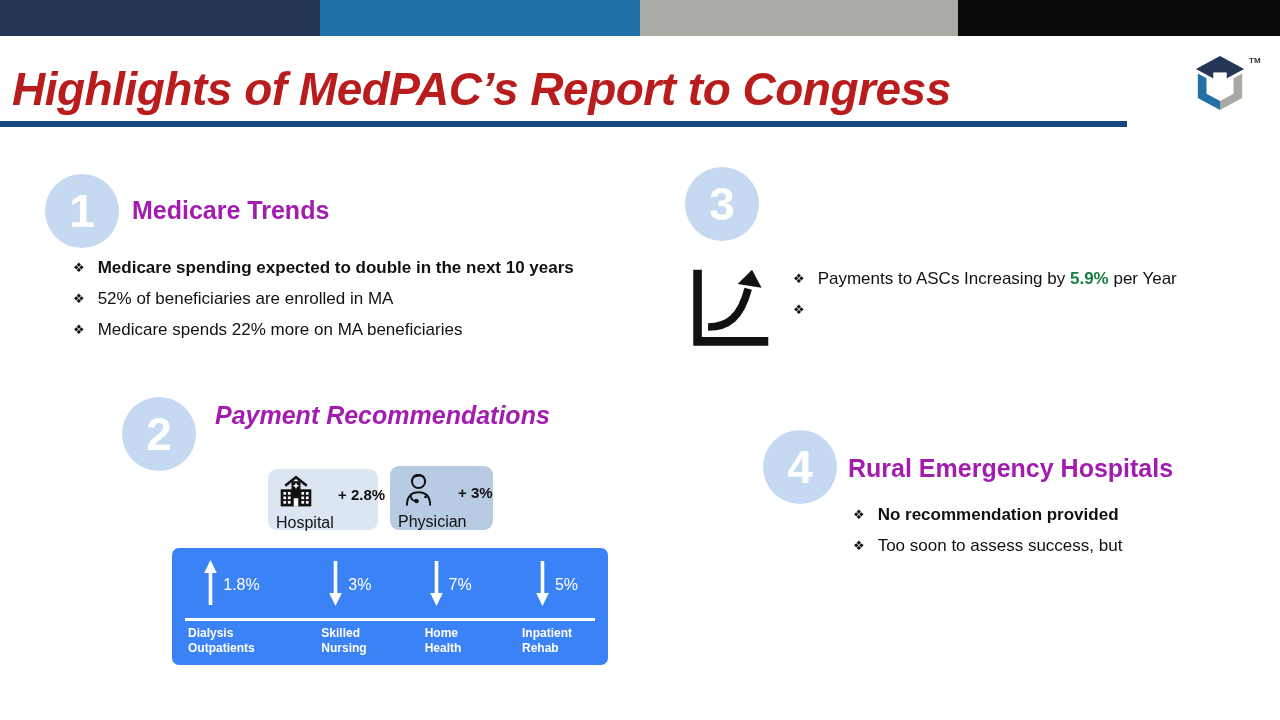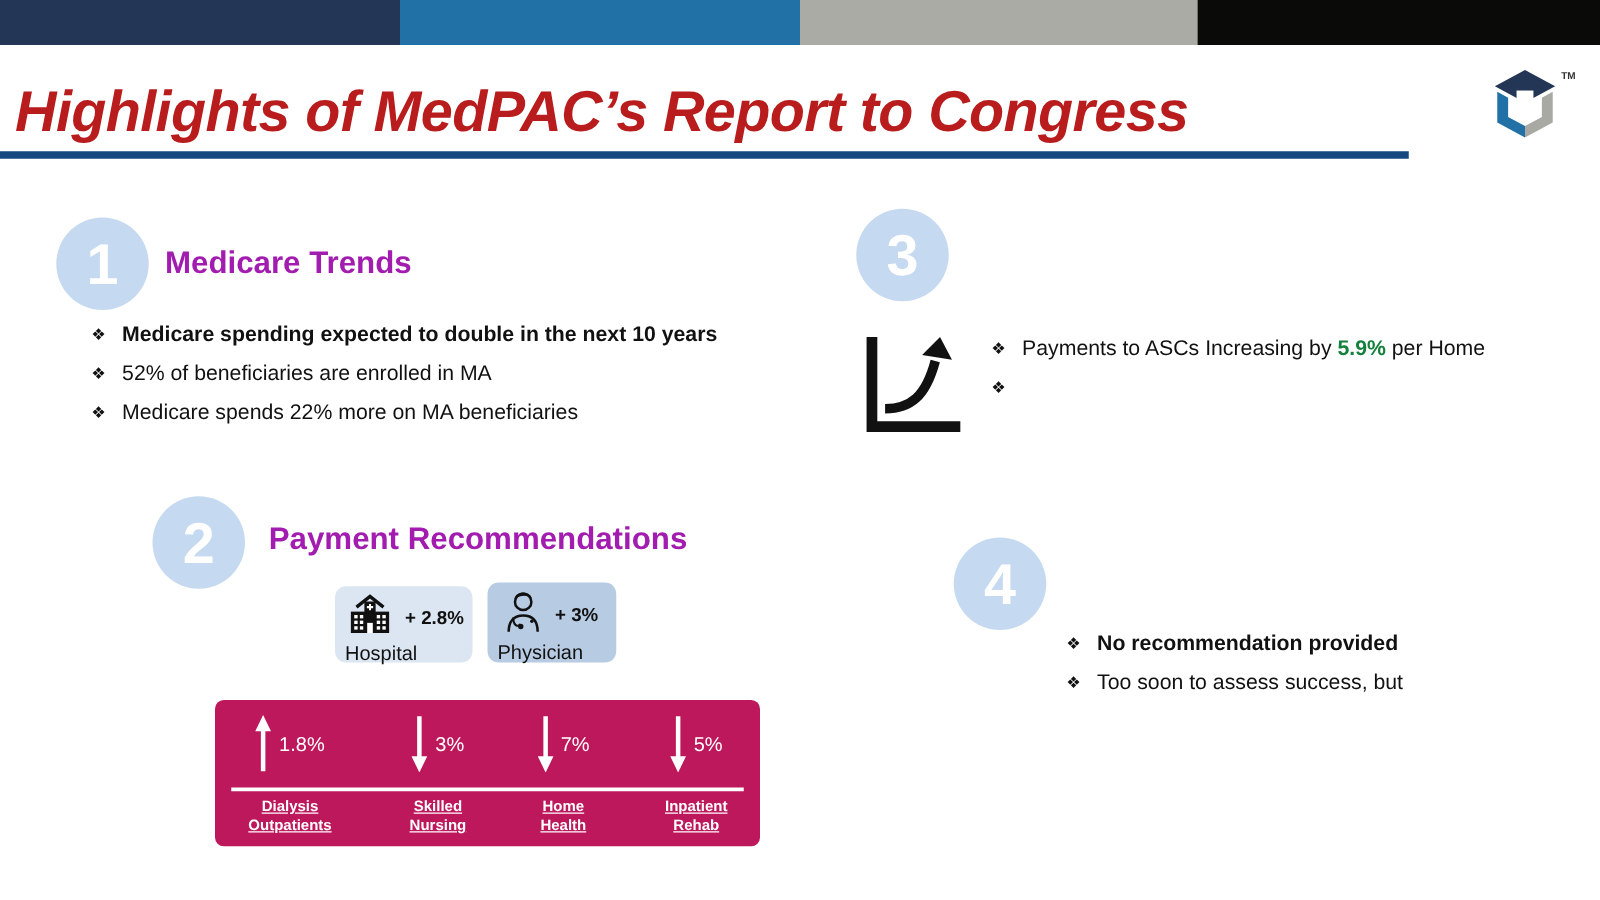--- a/index.html
+++ b/index.html
@@ -31,31 +31,31 @@
   
   .bullets{position:absolute;font-size:17px;}
   .bullet-row{display:flex;align-items:flex-start;margin-bottom:9px;line-height:22px;}
   .bullet-glyph{font-size:13px;margin-right:13px;line-height:22px;flex:none;color:#111;}
   .bold{font-weight:bold;}
   .hl{color:#15803d;font-weight:bold;}
   
   .card{position:absolute;border-radius:9px;}
   .card-hospital{left:268px;top:469px;width:110px;height:61px;background:#dce6f2;}
   .card-physician{left:390px;top:466px;width:103px;height:64px;background:#b7cbe3;}
-  .card-row{display:flex;align-items:center;gap:10px;padding:5px 6px 0 10px;}
+  .card-row{display:flex;align-items:center;gap:24px;padding:5px 6px 0 10px;}
   .card-value{font-size:15px;font-weight:bold;white-space:nowrap;}
   .card-label{font-size:16px;padding-left:8px;line-height:18px;}
   
-  .panel{position:absolute;left:172px;top:548px;width:436px;height:117px;background:#be185d;border-radius:7px;margin-top:12px;}
+  .panel{position:absolute;left:172px;top:548px;width:436px;height:117px;background:#3b82f6;border-radius:7px;}
   .panel-divider{position:absolute;left:13px;right:13px;top:70px;height:3px;background:#ffffff;}
   .panel-cols{position:absolute;left:0;top:8px;width:100%;display:flex;justify-content:space-between;padding:0 16px;box-sizing:border-box;}
   .pcol{display:flex;flex-direction:column;align-items:center;}
   .arrow-row{display:flex;align-items:center;gap:6px;height:58px;}
   .pval{color:#ffffff;font-size:16px;}
-  .pcat{margin-top:12px;color:#ffffff;font-size:12px;font-weight:bold;text-align:center;line-height:15px;text-decoration:underline;}
+  .pcat{margin-top:12px;color:#ffffff;font-size:12px;font-weight:bold;line-height:15px;}
   .w1{width:88px;} .w2{width:58px;} .w3{width:52px;} .w4{width:70px;} .w5{width:62px;}
   .cat-single{margin-top:18px;}
   
   .growth-icon{position:absolute;left:688px;top:261px;}
 </style>
 </head>
 <body>
 
 <div class="slide">
 
@@ -94,21 +94,21 @@
     </div>
     <div class="bullet-row">
       <span class="bullet-glyph">❖</span>
       <span>Medicare spends 22% more on MA beneficiaries</span>
     </div>
   </div>
 
   <div class="num-circle" style="left:122px;top:397px;">
     <span>2</span>
   </div>
-  <div class="section-title" style="left:215px;top:417px;">Payment Recommendations</div>
+  <div class="section-title" style="left:215px;top:401px;font-style:italic;">Payment Recommendations</div>
 
   <div class="card card-hospital">
     <div class="card-row">
       <span>
         <svg width="36" height="36" viewBox="0 0 40 40">
           <path d="M8 13 L20 3.5 L32 13" fill="none" stroke="#111" stroke-width="3"></path>
           <rect x="15" y="8" width="10" height="10" fill="#111"></rect>
           <path d="M20 10.2 v5.6 M17.2 13 h5.6" stroke="#fff" stroke-width="1.8"></path>
           <rect x="3" y="17" width="34" height="19" fill="#111"></rect>
           <g fill="#fff">
@@ -218,30 +218,31 @@
     <svg width="86" height="90" viewBox="0 0 90 92">
       <path d="M10 8 L10 83 L84 83" stroke="#111" stroke-width="9" fill="none"></path>
       <path d="M21 68 C42 68 55 58 63 28" stroke="#111" stroke-width="8" fill="none"></path>
       <polygon points="67,8 77,27 52,23" fill="#111"></polygon>
     </svg>
   </div>
 
   <div class="bullets" style="left:793px;top:268px;width:430px;">
     <div class="bullet-row">
       <span class="bullet-glyph">❖</span>
-      <span><span>Payments to ASCs Increasing by </span><span class="hl">5.9%</span><span> per Home</span></span>
+      <span><span>Payments to ASCs Increasing by </span><span class="hl">5.9%</span><span> per Year</span></span>
     </div>
     <div class="bullet-row">
       <span class="bullet-glyph">❖</span>
     </div>
   </div>
 
   <div class="num-circle" style="left:763px;top:430px;">
     <span>4</span>
   </div>
+  <div class="section-title" style="left:848px;top:454px;">Rural Emergency Hospitals</div>
 
   <div class="bullets" style="left:853px;top:504px;width:370px;">
     <div class="bullet-row">
       <span class="bullet-glyph">❖</span>
       <span class="bold">No recommendation provided</span>
     </div>
     <div class="bullet-row">
       <span class="bullet-glyph">❖</span>
       <span>
         <span>Too soon to assess success, but</span><br>

